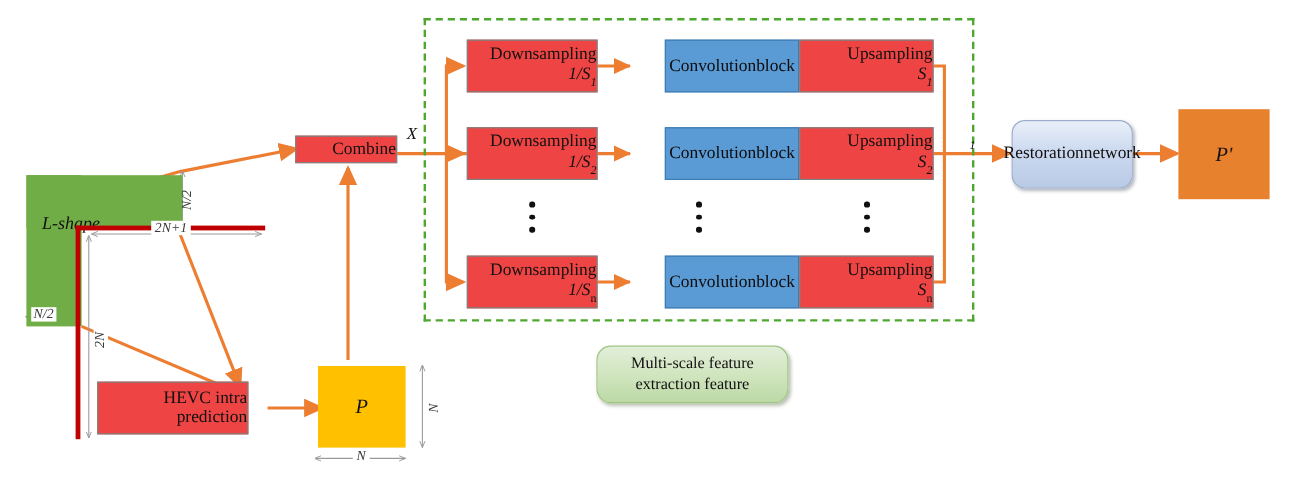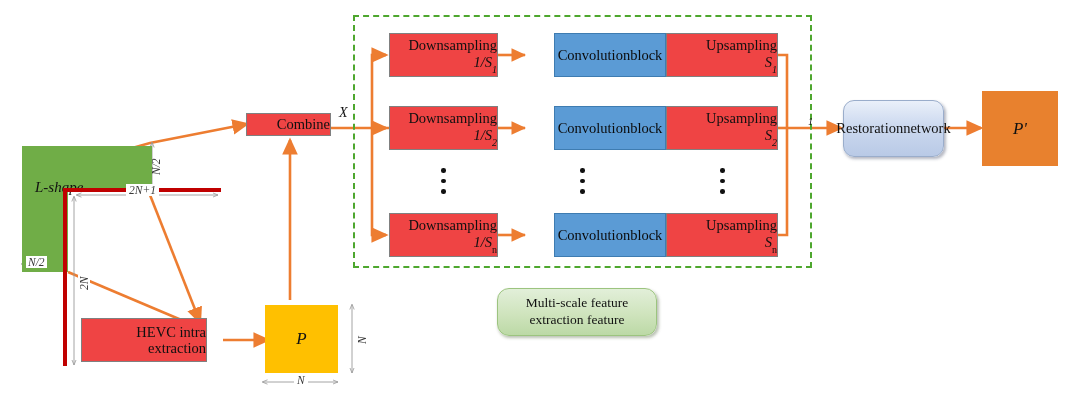--- a/index.html
+++ b/index.html
@@ -136,21 +136,21 @@
   <div class="abs redline" style="left:63px;top:188px;width:158px;height:4px;"></div>
   <div class="abs redline" style="left:63px;top:188px;width:4px;height:178px;"></div>
 
   <div class="abs dimlbl" style="left:150px;top:175px;transform:rotate(-90deg);transform-origin:left top;">N/2</div>
   <div class="abs dimlbl" style="left:126px;top:184px;background:#fff;padding:0 3px;">2N+1</div>
   <div class="abs dimlbl" style="left:26px;top:256px;background:#fff;padding:0 2px;">N/2</div>
   <div class="abs dimlbl" style="left:78px;top:292px;transform:rotate(-90deg);transform-origin:left top;background:#fff;padding:0 2px;">2N</div>
 
   <div class="abs wbox" style="left:81px;top:318px;width:126px;height:44px;">
     <span>HEVC intra</span>
-    <span>extraction</span>
+    <span>prediction</span>
   </div>
 
   <div class="abs blk-amber" style="left:265px;top:305px;width:73px;height:68px;">
     <span>P</span>
   </div>
   <div class="abs dimlbl" style="left:294px;top:374px;background:#fff;padding:0 3px;">N</div>
   <div class="abs dimlbl" style="left:356px;top:346px;transform:rotate(-90deg);transform-origin:left top;background:#fff;padding:0 2px;">N</div>
 
   <div class="abs wbox" style="left:246px;top:113px;width:85px;height:23px;padding-left:14px;">
     <span>Combine</span>

